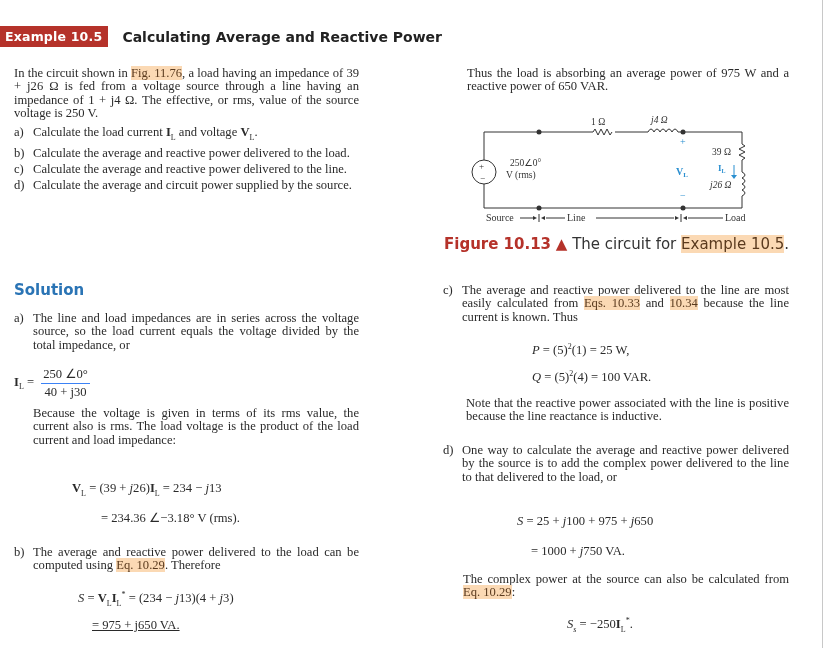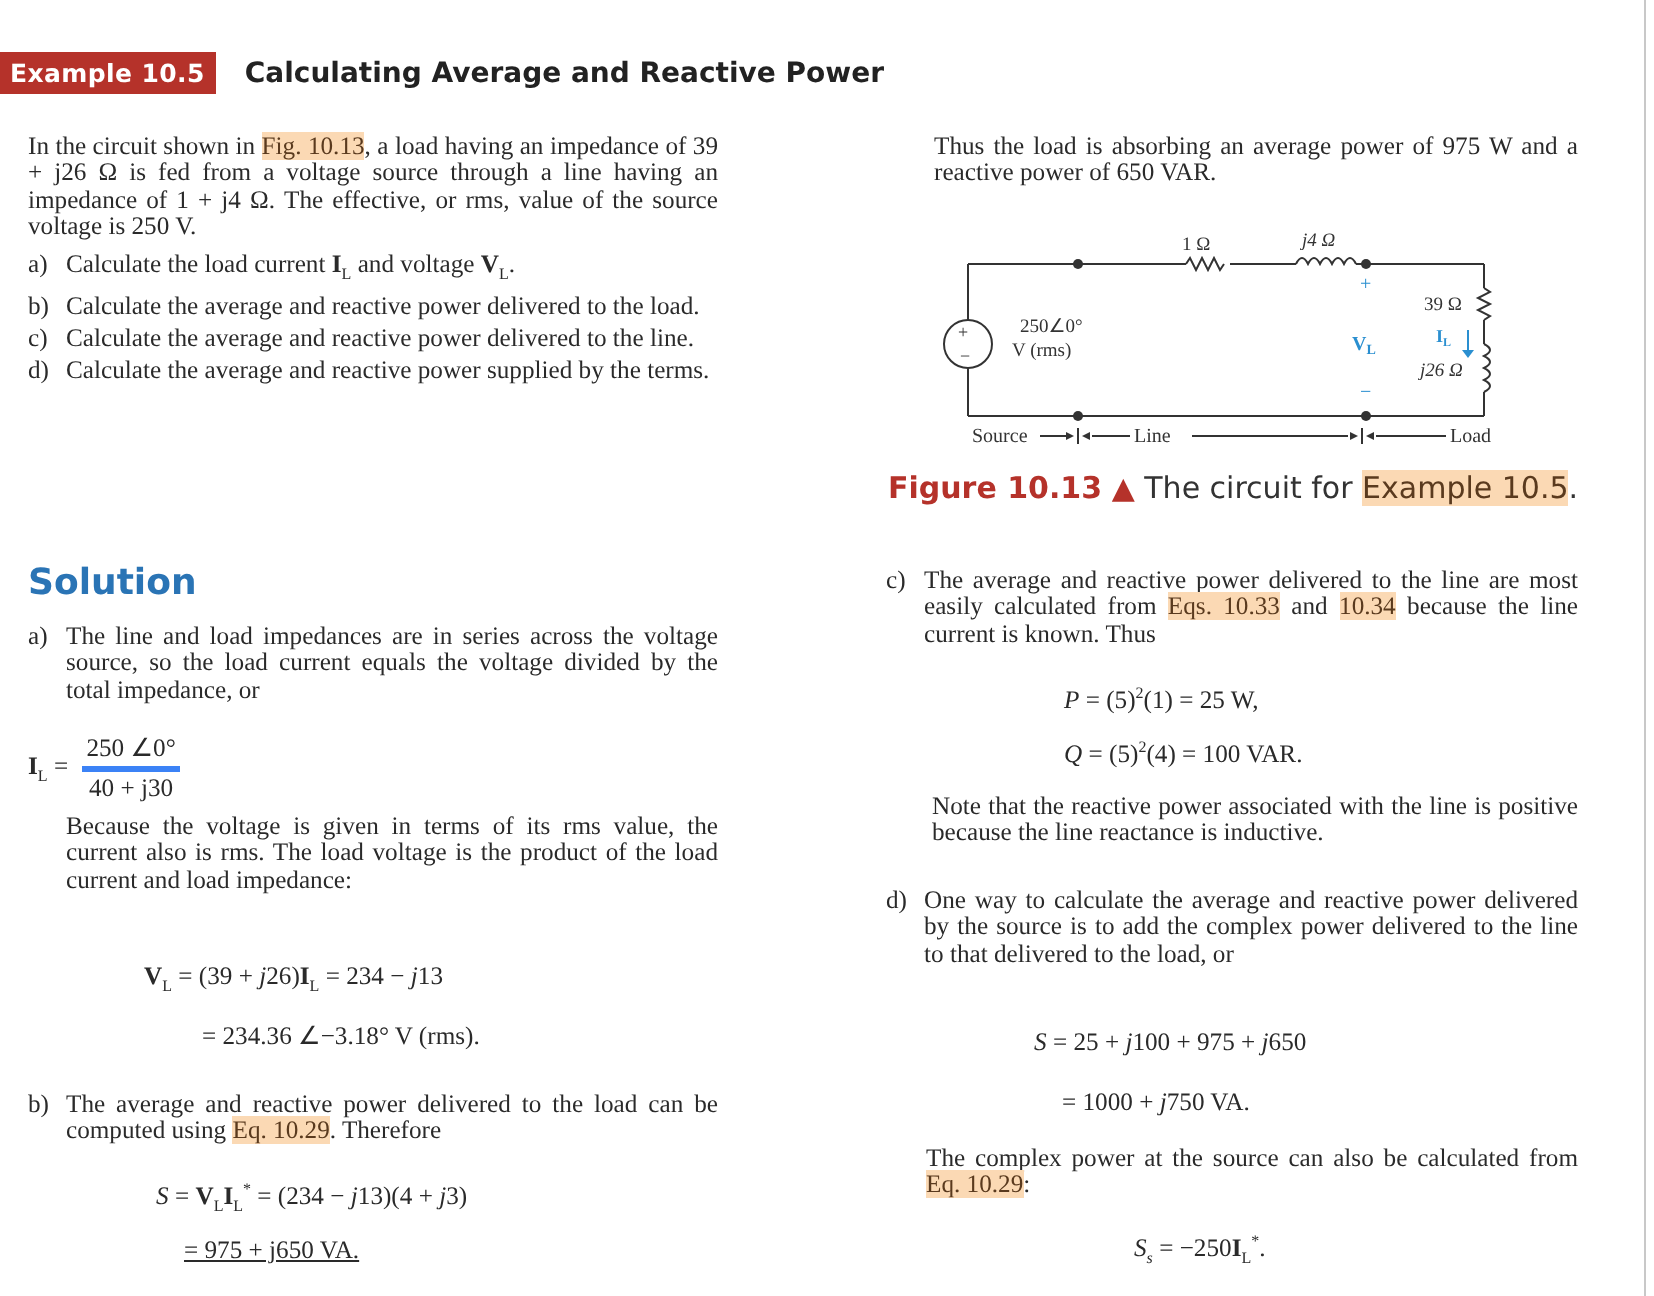--- a/index.html
+++ b/index.html
@@ -9,62 +9,62 @@
   .header { position:absolute; left:0; top:26px; display:flex; align-items:center; }
   .badge { background:#b5322a; color:#fff; font-family:"DejaVu Sans", sans-serif; font-weight:bold;
            font-size:12.5px; padding:3px 6px 3px 5px; letter-spacing:0.2px; }
   .htitle { margin-left:14px; font-family:"DejaVu Sans", sans-serif; font-weight:bold; font-size:14px; color:#222; }
   .col { position:absolute; font-size:12.6px; line-height:13.4px; }
   .p { text-align:justify; margin:0; }
   .hl { background:#fbd9b4; color:#5a3a1e; }
   .item { display:flex; margin:0; }
   .item .lab { width:19px; flex:none; }
   .item .txt { flex:1; text-align:justify; }
-  .sol { font-family:"DejaVu Sans", sans-serif; font-weight:bold; color:#2a74b5; font-size:18px; }
+  .sol { font-family:"DejaVu Sans", sans-serif; font-weight:bold; color:#2a74b5; font-size:15px; }
   .eq { position:absolute; font-size:12.6px; white-space:nowrap; }
   .frac { display:inline-block; vertical-align:middle; text-align:center; margin:0 4px; }
-  .frac .num { display:block; border-bottom:3px solid #3b82f6; padding:0 2px 1px; }
+  .frac .num { display:block; border-bottom:1px solid #3b82f6; padding:0 2px 1px; }
   .frac .den { display:block; padding-top:1px; }
   .caption { position:absolute; left:444px; top:235px; font-family:"DejaVu Sans", sans-serif; font-size:15px; color:#333; }
   .caption .fig { color:#b5322a; font-weight:bold; }
   svg text { font-family:"Liberation Serif", serif; }
 </style>
 </head>
 <body>
 
 <div class="vline"></div>
 
 <div class="header">
   <span class="badge">Example 10.5</span>
   <span class="htitle">Calculating Average and Reactive Power</span>
 </div>
 
 <div class="col" style="left:14px; top:67px; width:345px;">
   <p class="p">
-    <span>In the circuit shown in </span><span class="hl">Fig. 10.13</span><span>, a load having an impedance of 39 + j26 Ω is fed from a voltage source through a line having an impedance of 1 + j4 Ω. The effective, or rms, value of the source voltage is 250 V.</span>
+    <span>In the circuit shown in </span><span class="hl">Fig. 11.76</span><span>, a load having an impedance of 39 + j26 Ω is fed from a voltage source through a line having an impedance of 1 + j4 Ω. The effective, or rms, value of the source voltage is 250 V.</span>
   </p>
   <div style="height:5px"></div>
   <div class="item">
     <span class="lab">a)</span>
     <span class="txt">Calculate the load current <b>I</b><sub style="font-size:8px">L</sub> and voltage <b>V</b><sub style="font-size:8px">L</sub>.</span>
   </div>
   <div style="height:3px"></div>
   <div class="item">
     <span class="lab">b)</span>
     <span class="txt">Calculate the average and reactive power delivered to the load.</span>
   </div>
   <div style="height:3px"></div>
   <div class="item">
     <span class="lab">c)</span>
     <span class="txt">Calculate the average and reactive power delivered to the line.</span>
   </div>
   <div style="height:3px"></div>
   <div class="item">
     <span class="lab">d)</span>
-    <span class="txt">Calculate the average and reactive power supplied by the terms.</span>
+    <span class="txt">Calculate the average and circuit power supplied by the source.</span>
   </div>
 </div>
 
 <div class="sol" style="position:absolute; left:14px; top:281px;">Solution</div>
 
 <div class="col" style="left:14px; top:312px; width:345px;">
   <div class="item">
     <span class="lab">a)</span>
     <span class="txt">The line and load impedances are in series across the voltage source, so the load current equals the voltage divided by the total impedance, or</span>
   </div>

